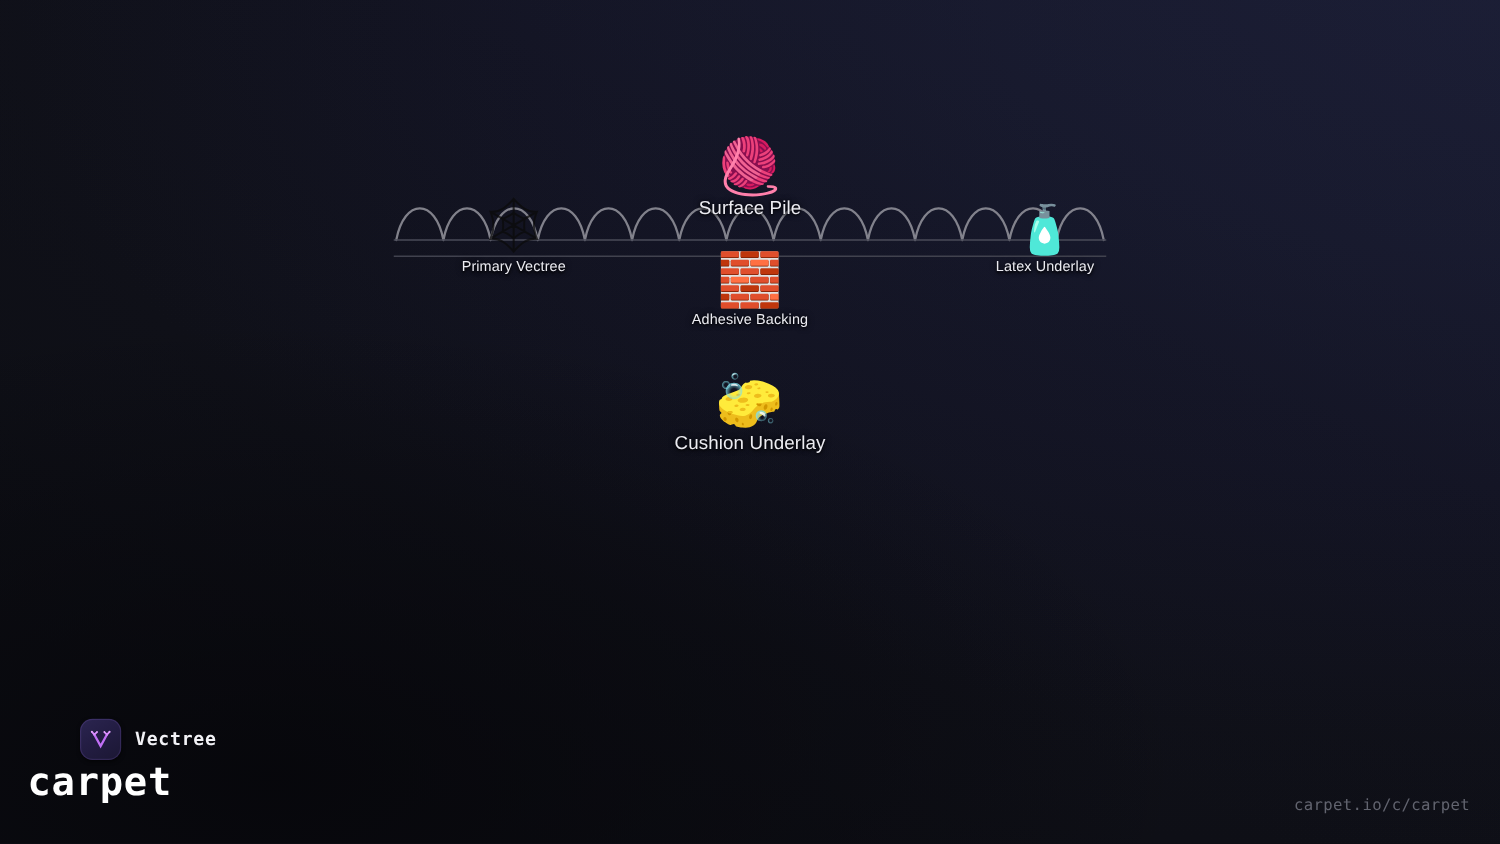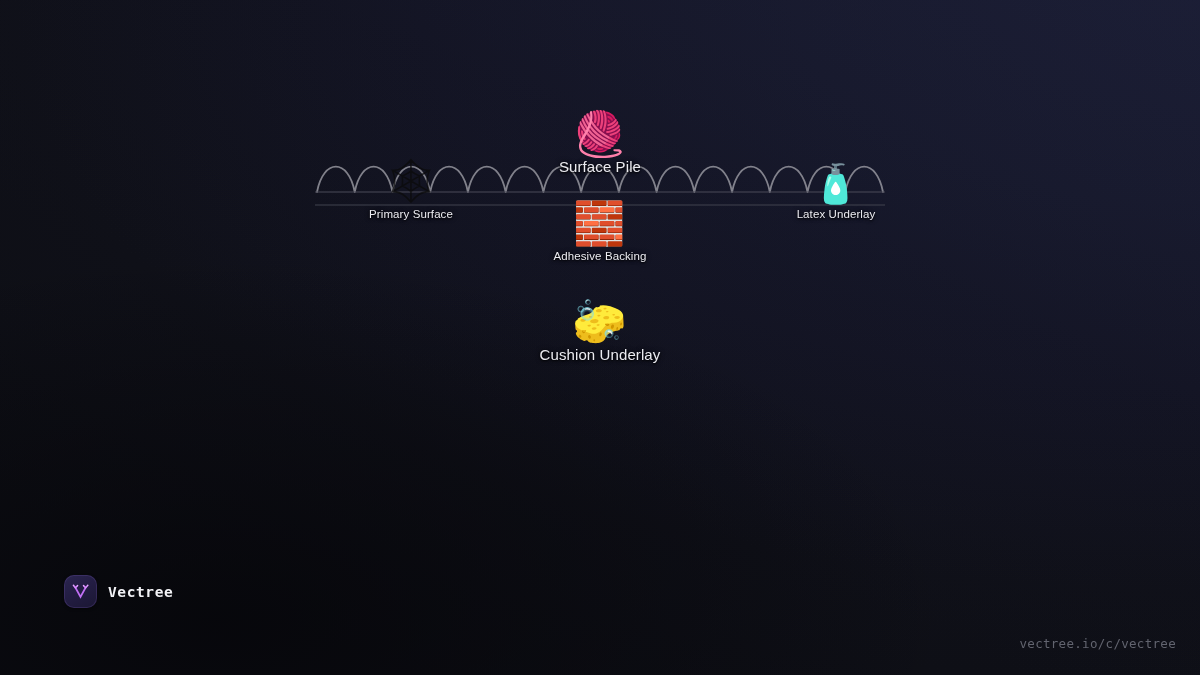--- a/index.html
+++ b/index.html
@@ -189,21 +189,21 @@
         </g>
     </svg>
 
     <div class="node" id="node-surface-pile">
       <span class="node-emoji">🧶</span>
       <span class="node-label lg">Surface Pile</span>
     </div>
 
     <div class="node" id="node-primary-backing">
       <span class="node-emoji">🕸</span>
-      <span class="node-label">Primary Surface</span>
+      <span class="node-label">Primary Vectree</span>
     </div>
 
     <div class="node" id="node-latex-adhesive">
       <span class="node-emoji">🧴</span>
       <span class="node-label">Latex Underlay</span>
     </div>
 
     <div class="node" id="node-secondary-backing">
       <span class="node-emoji">🧱</span>
       <span class="node-label">Adhesive Backing</span>
@@ -234,18 +234,19 @@
             <circle cx="4.0" cy="5.0" r="0.95"></circle>
             <circle cx="8.7" cy="5.2" r="0.8"></circle>
             <circle cx="15.4" cy="5.2" r="0.8"></circle>
             <circle cx="20.2" cy="5.0" r="0.95"></circle>
           </g>
         </svg>
       </div>
       <span id="brand-name">Vectree</span>
     </div>
 
-
-    <div id="footer-url">vectree.io/c/vectree</div>
+    <div id="page-title">carpet</div>
+
+    <div id="footer-url">carpet.io/c/carpet</div>
 
   </div>
 
 </div>
 
 </body></html>

